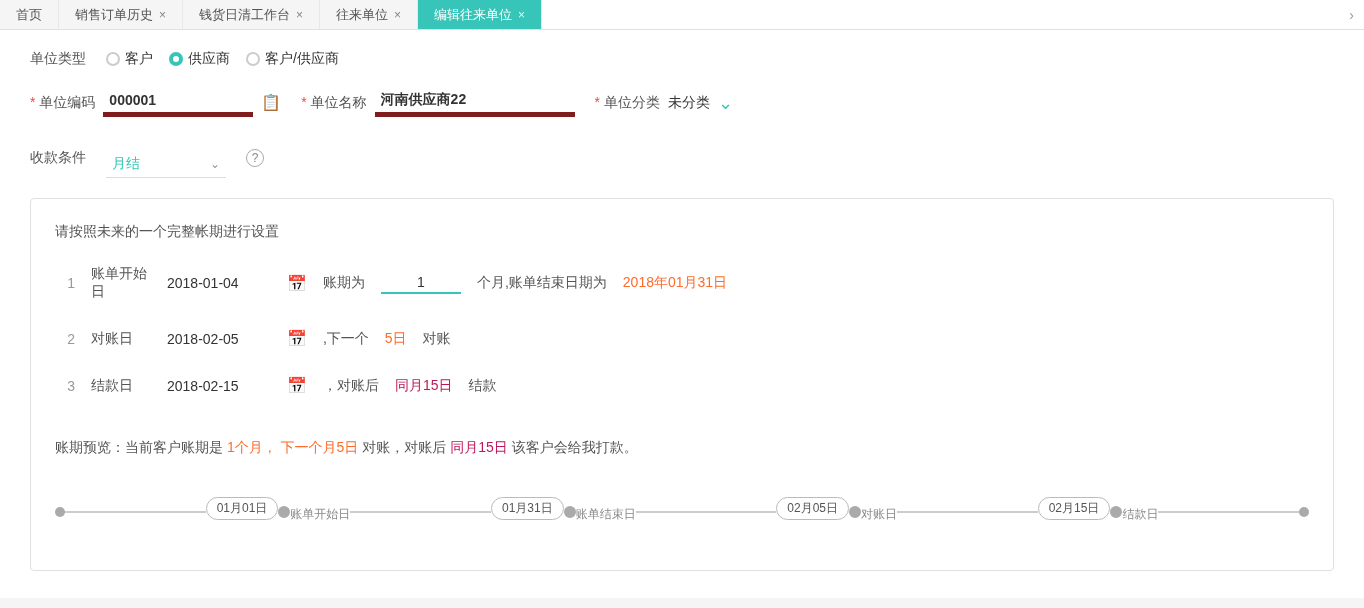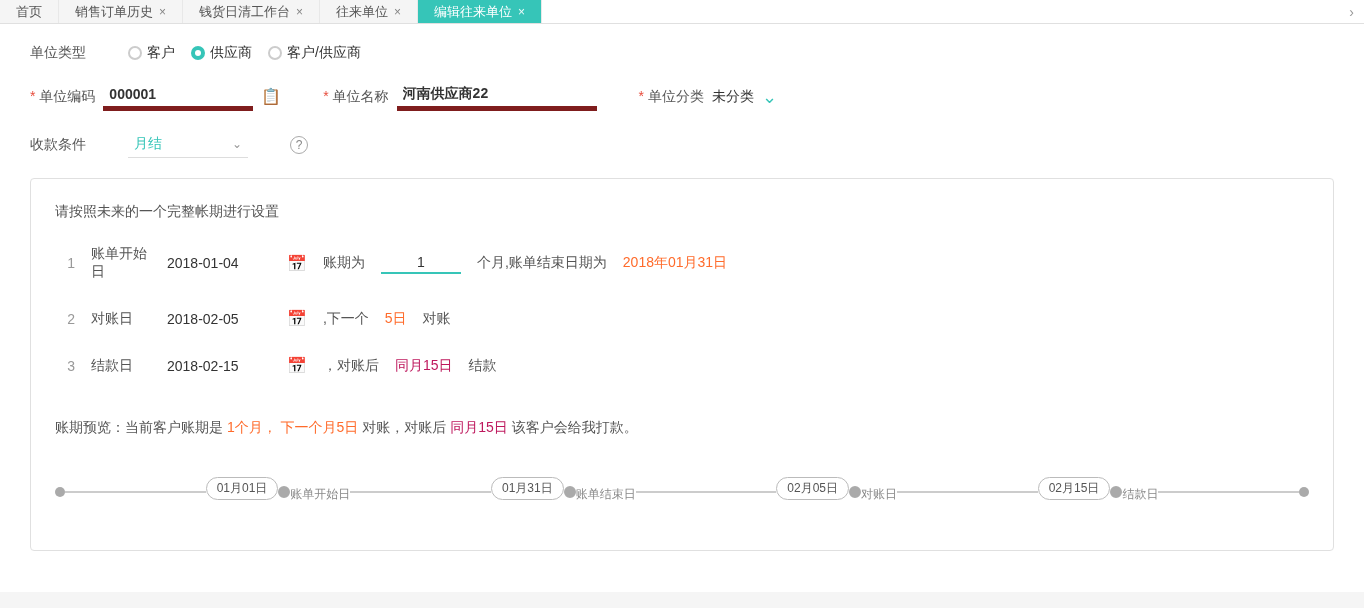--- a/index.html
+++ b/index.html
@@ -4,21 +4,21 @@
   <style>
     * { box-sizing: border-box; margin: 0; padding: 0; }
     body { font-family: 'Microsoft YaHei', Arial, sans-serif; font-size: 14px; color: #333; background: #f5f5f5; }
 
     
     .tabs-bar {
       display: flex;
       align-items: stretch;
       background: #fff;
       border-bottom: 1px solid #e0e0e0;
-      height: 24px;
+      height: 30px;
       text-align: center;
     }
     .tab-item {
       display: flex;
       align-items: center;
       padding: 0 16px;
       cursor: pointer;
       font-size: 13px;
       color: #555;
       border-right: 1px solid #e8e8e8;
@@ -50,21 +50,21 @@
       padding: 20px 30px;
       background: #fff;
       min-height: calc(100vh - 40px);
     }
 
     
     .form-row {
       display: flex;
       align-items: center;
       margin-bottom: 20px;
-      gap: 42px;
+      gap: 20px;
     }
     .form-label {
       color: #555;
       white-space: nowrap;
     }
     .required::before {
       content: '* ';
       color: #e74c3c;
     }
 
@@ -129,20 +129,21 @@
     }
 
     
     .dropdown-wrapper {
       display: flex;
       align-items: center;
       border-bottom: 1px solid #ddd;
       padding: 4px 6px;
       min-width: 120px;
       cursor: pointer;
+      margin-top: 14px;
     }
     .dropdown-text {
       color: #36c5b8;
       flex: 1;
     }
     .dropdown-arrow {
       color: #999;
       font-size: 12px;
       margin-left: 6px;
     }

